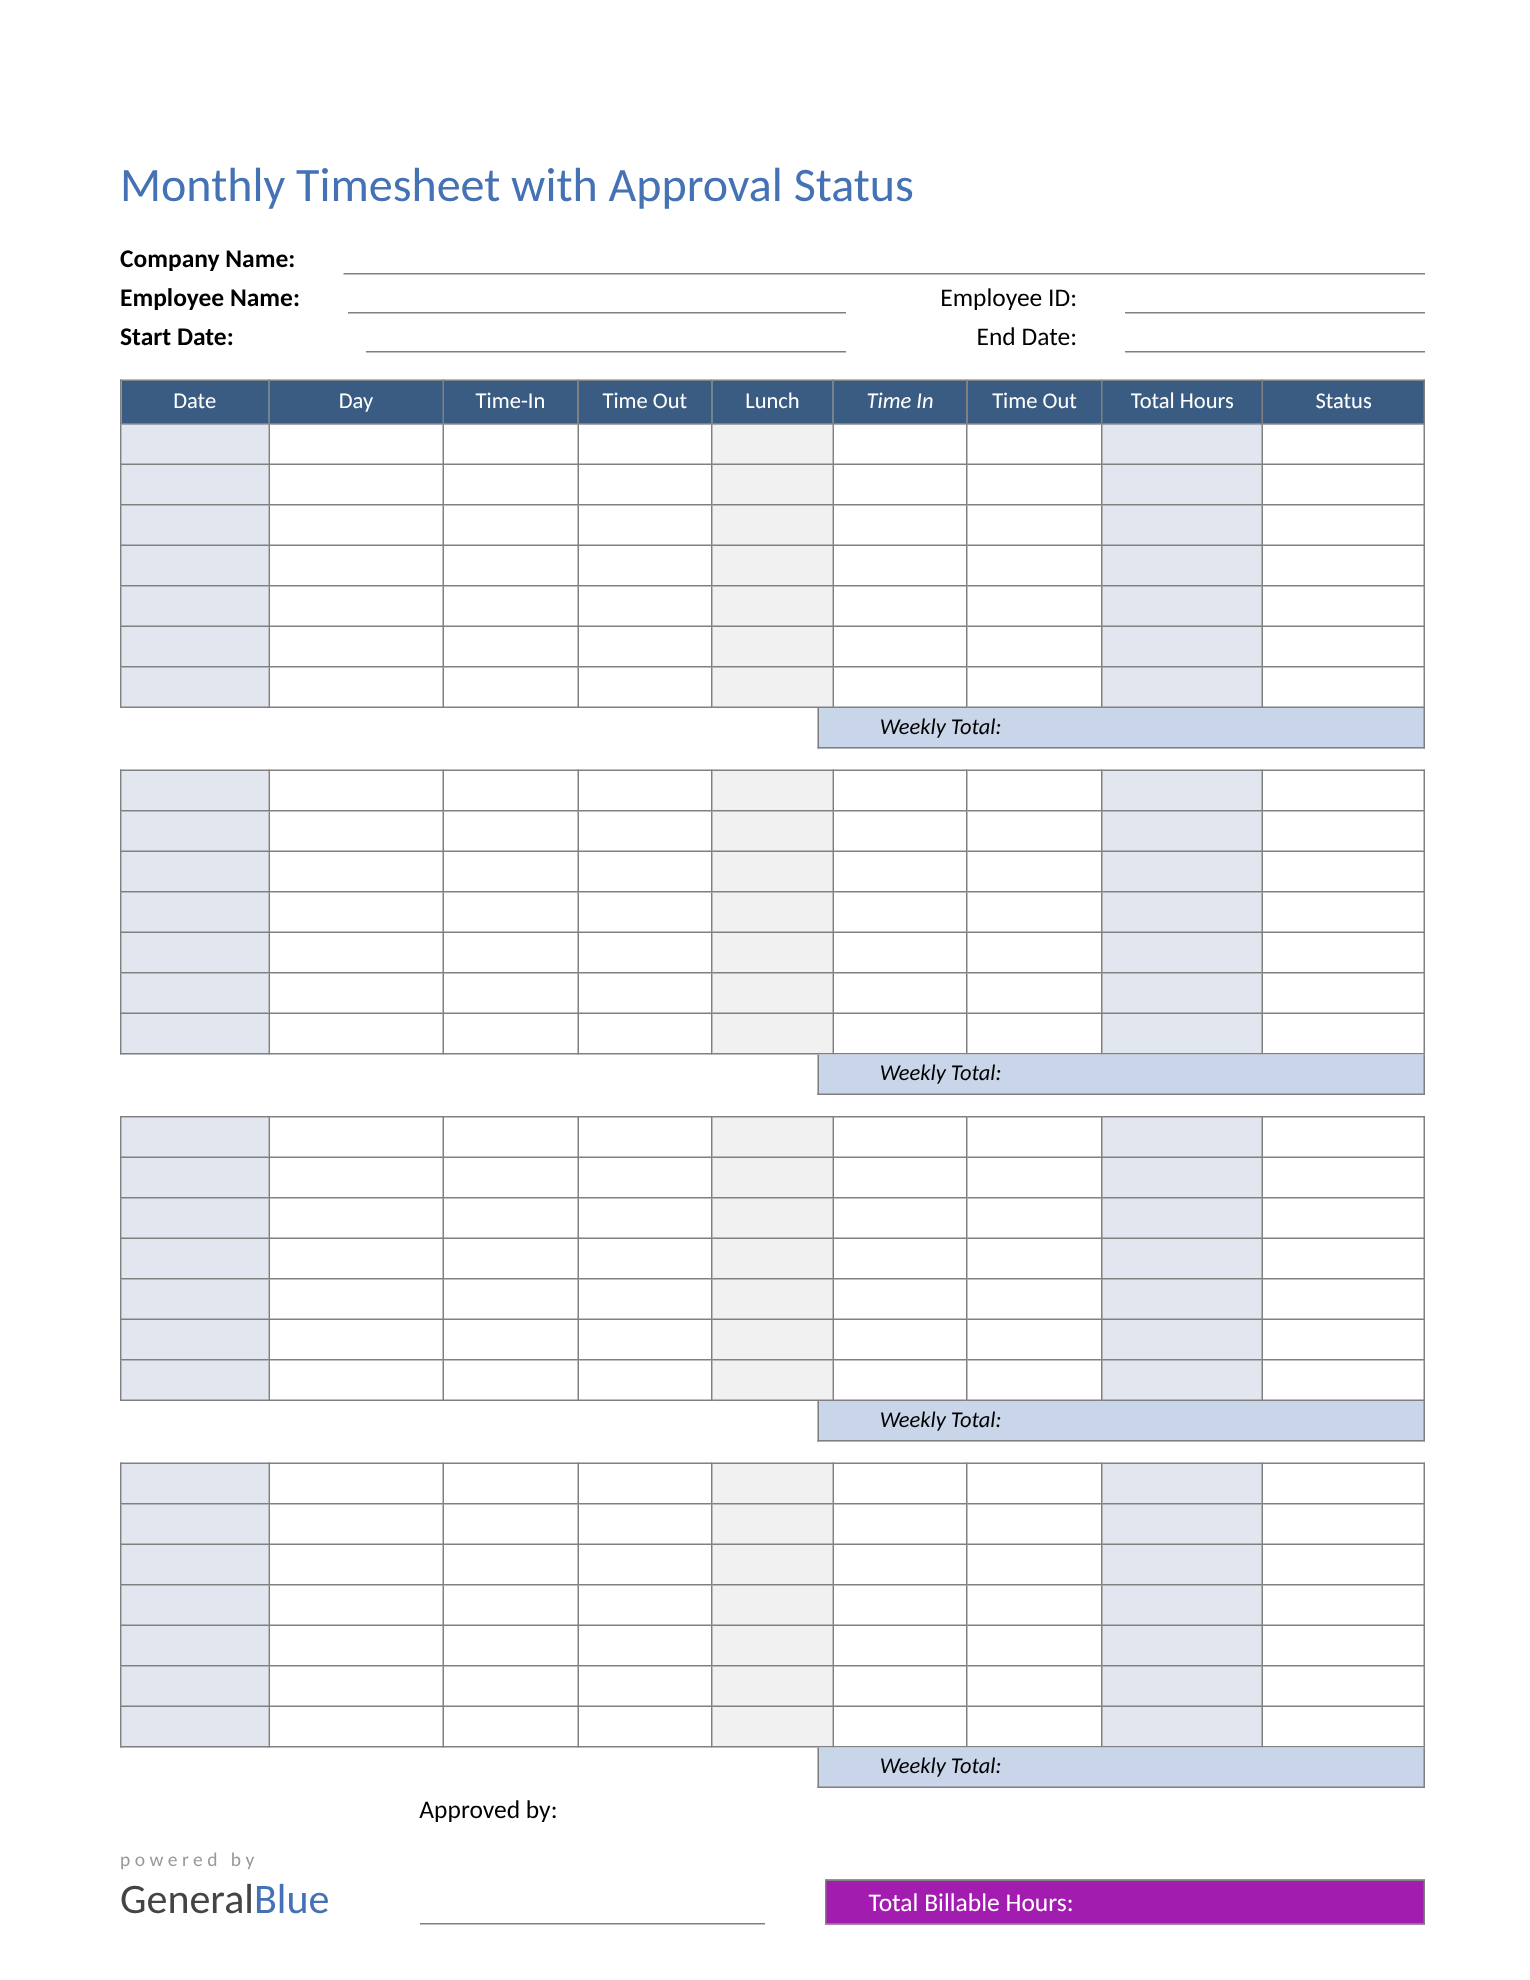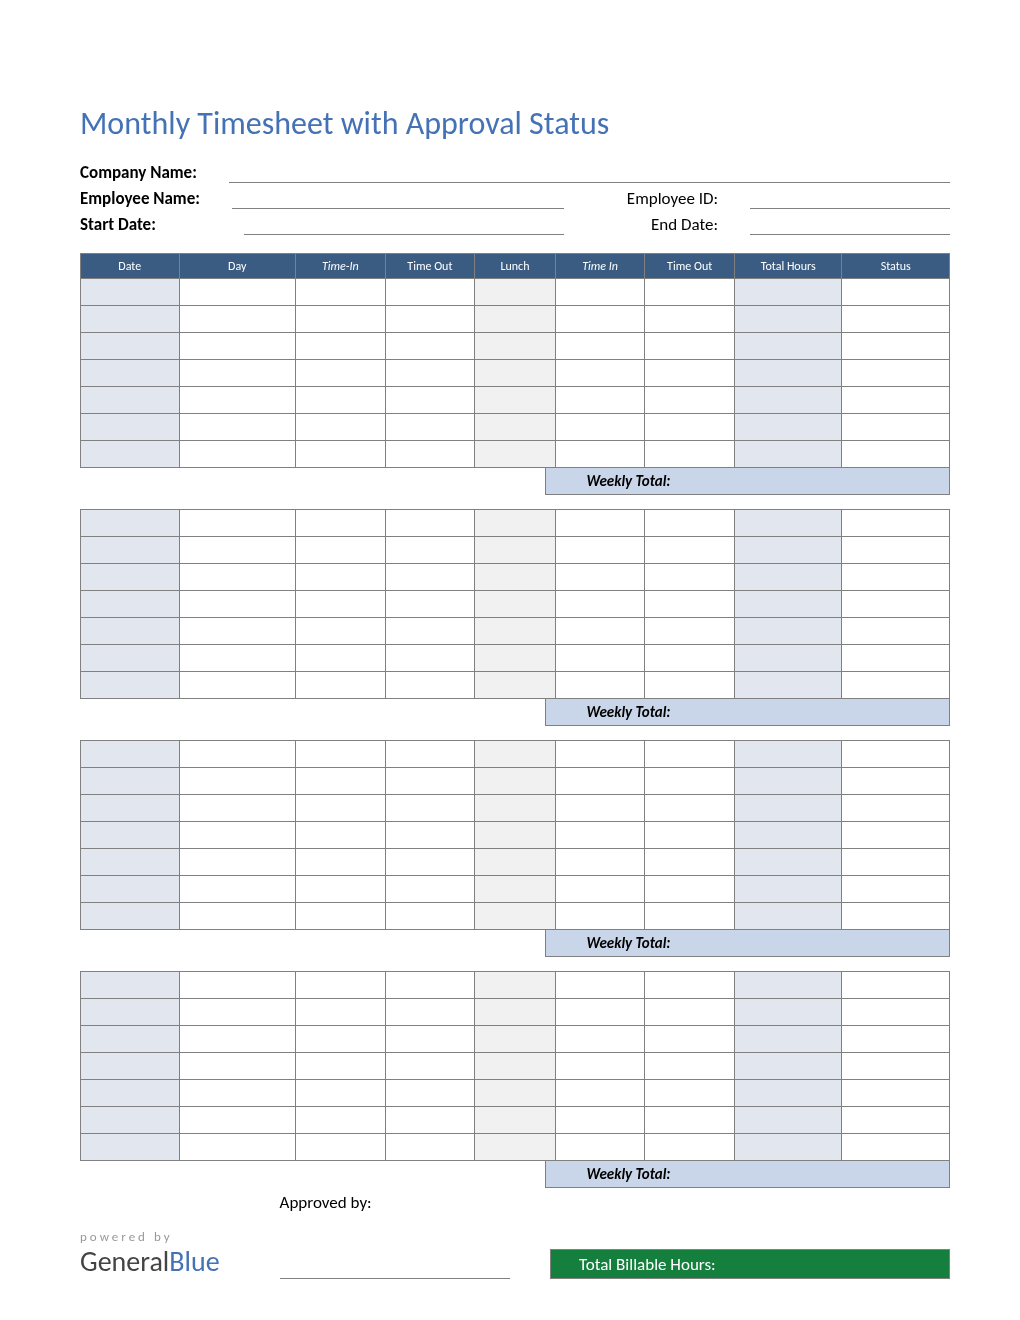--- a/index.html
+++ b/index.html
@@ -47,36 +47,36 @@
   }
   table.ts {
     border-collapse: collapse;
     width: 100%;
     table-layout: fixed;
   }
   table.ts th {
     background: #3a5c82;
     color: #fff;
     font-weight: 400;
-    font-size: 12px;
+    font-size: 15px;
     padding: 5px 2px;
     border: 1px solid #808080;
     text-align: center;
   }
   table.ts td {
     border: 1px solid #808080;
     height: 27px;
     background: #fff;
   }
   table.ts td.col-date  { background: #e2e7ef; }
   table.ts td.col-lunch { background: #f1f1f1; }
   table.ts td.col-total { background: #e2e7ef; }
   .col-date  { width: 11%; }
   .col-day   { width: 13%; }
-  .col-t1    { width: 10%; font-style: italic; }
+  .col-t1    { width: 10%; }
   .col-t2    { width: 10%; }
   .col-lunch { width: 9%;  }
   .col-t3    { width: 10%; font-style: italic; }
   .col-t4    { width: 10%; }
   .col-total { width: 12%; }
   .col-stat  { width: 12%; }
   .weekly-row {
     display: flex;
     margin-bottom: 14px;
   }
@@ -85,21 +85,21 @@
     flex: 1;
     background: #c9d5e8;
     border: 1px solid #808080;
     border-top: none;
     display: flex;
     align-items: center;
     height: 27px;
   }
   .weekly-label {
     font-style: italic;
-    font-weight: bold;
+    font-weight: normal;
     color: #000;
     font-size: 15px;
     padding-left: 40px;
   }
   .week-block { margin-bottom: 0; }
   .footer {
     display: flex;
     align-items: flex-end;
     margin-top: -10px;
   }
@@ -128,21 +128,21 @@
     border-bottom: 1.5px solid #808080;
     width: 230px;
     height: 26px;
     margin-top: 4px;
   }
   .billable-block {
     margin-left: auto;
     width: 400px;
   }
   .billable-bar {
-    background: #15803d;
+    background: #a21caf;
     color: #fff;
     border: 1px solid #808080;
     height: 30px;
     display: flex;
     align-items: center;
     padding-left: 28px;
     font-size: 17px;
     margin-top: 6px;
   }
 </style>

